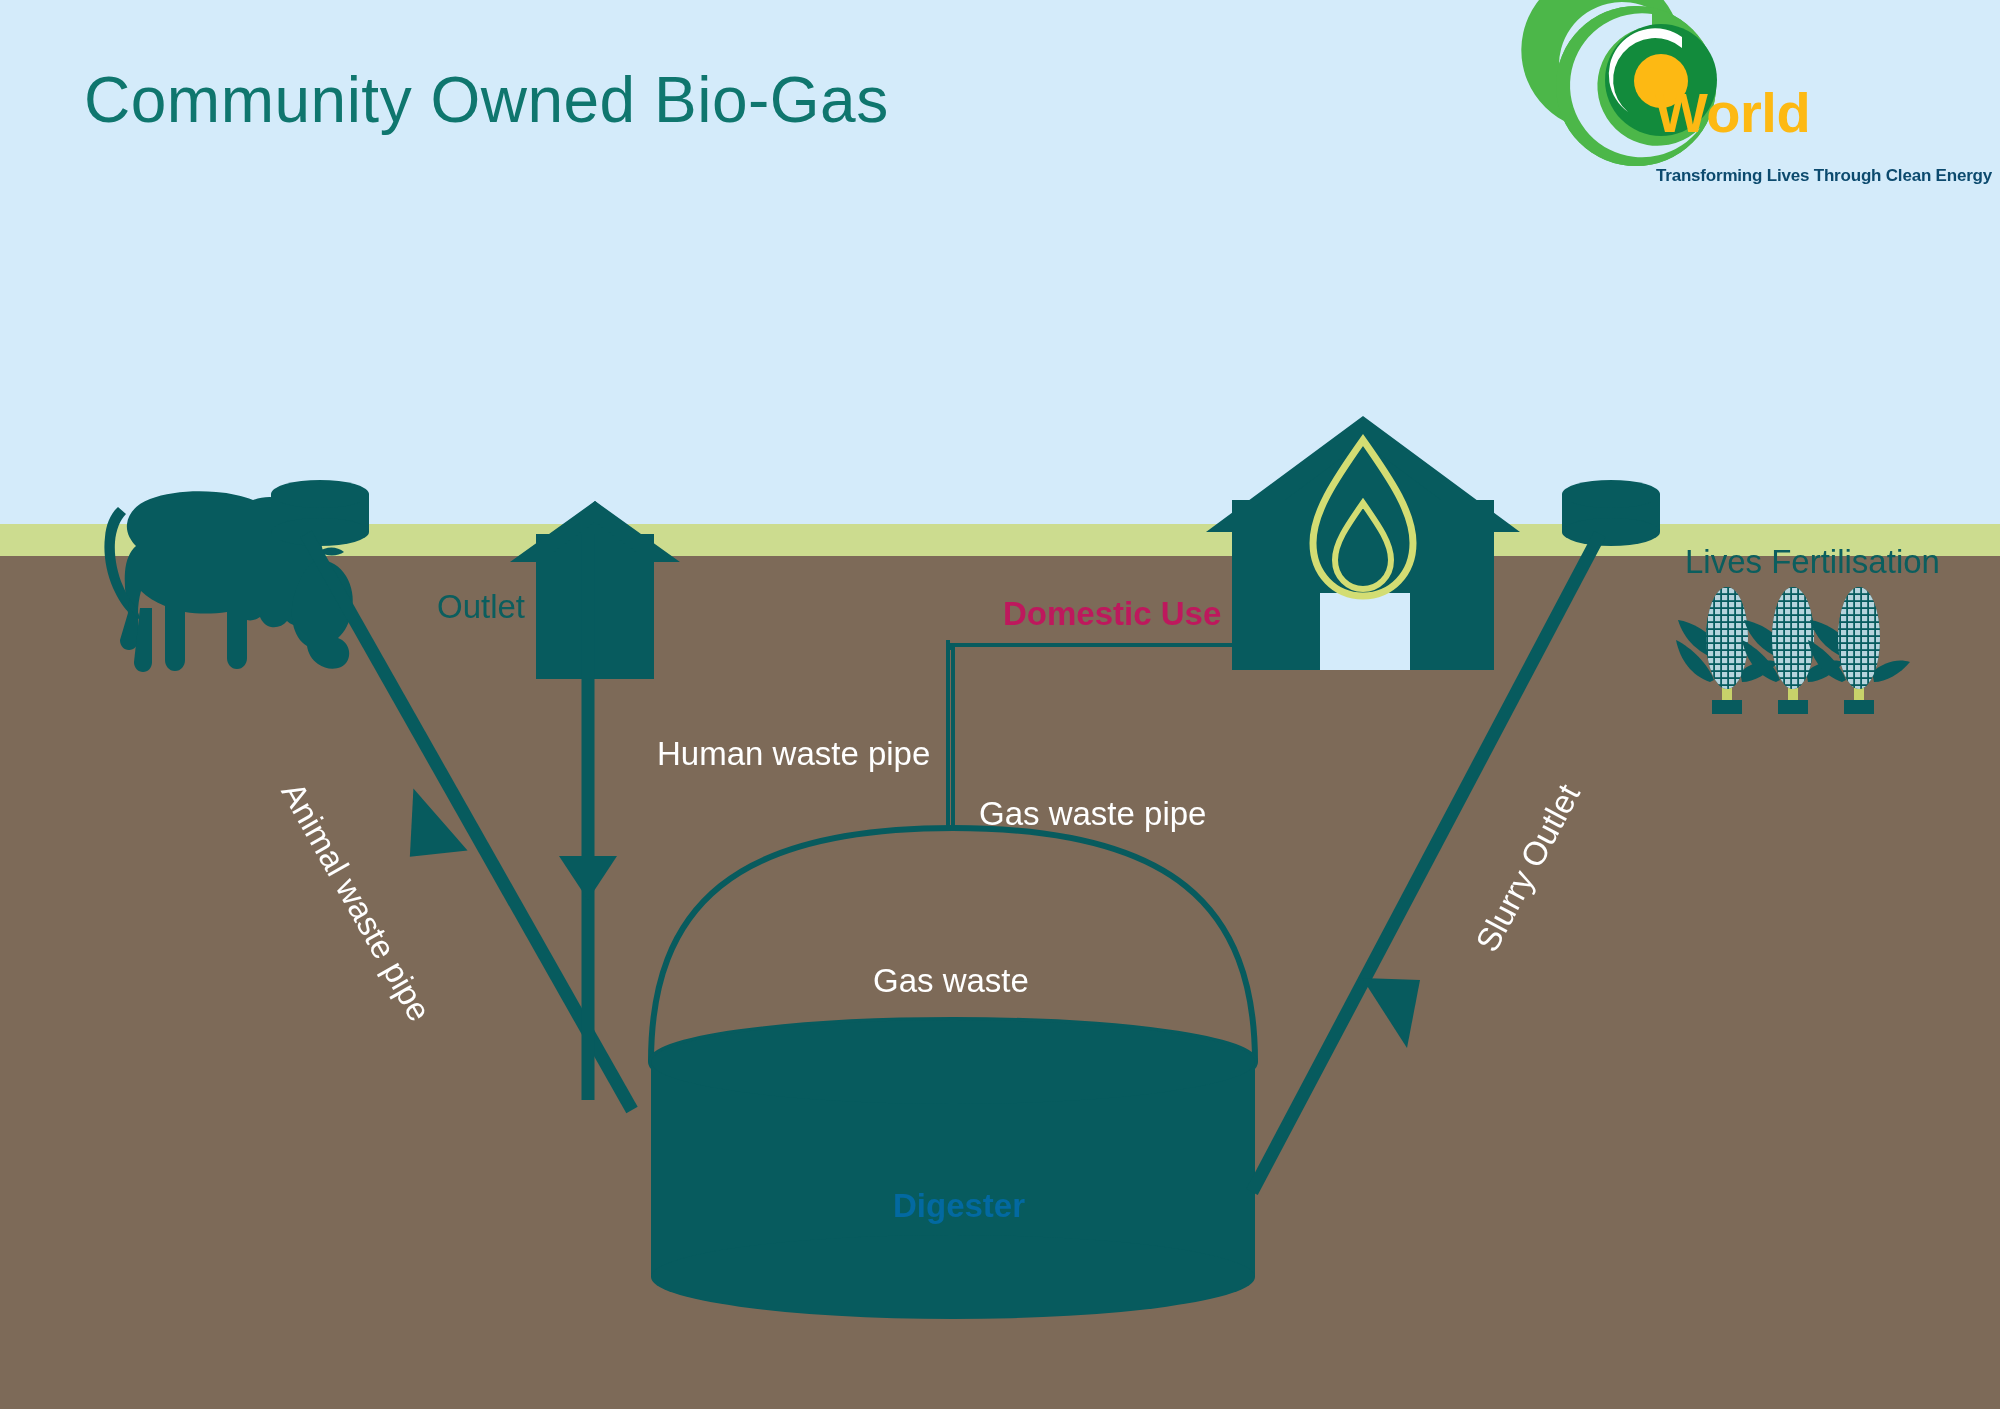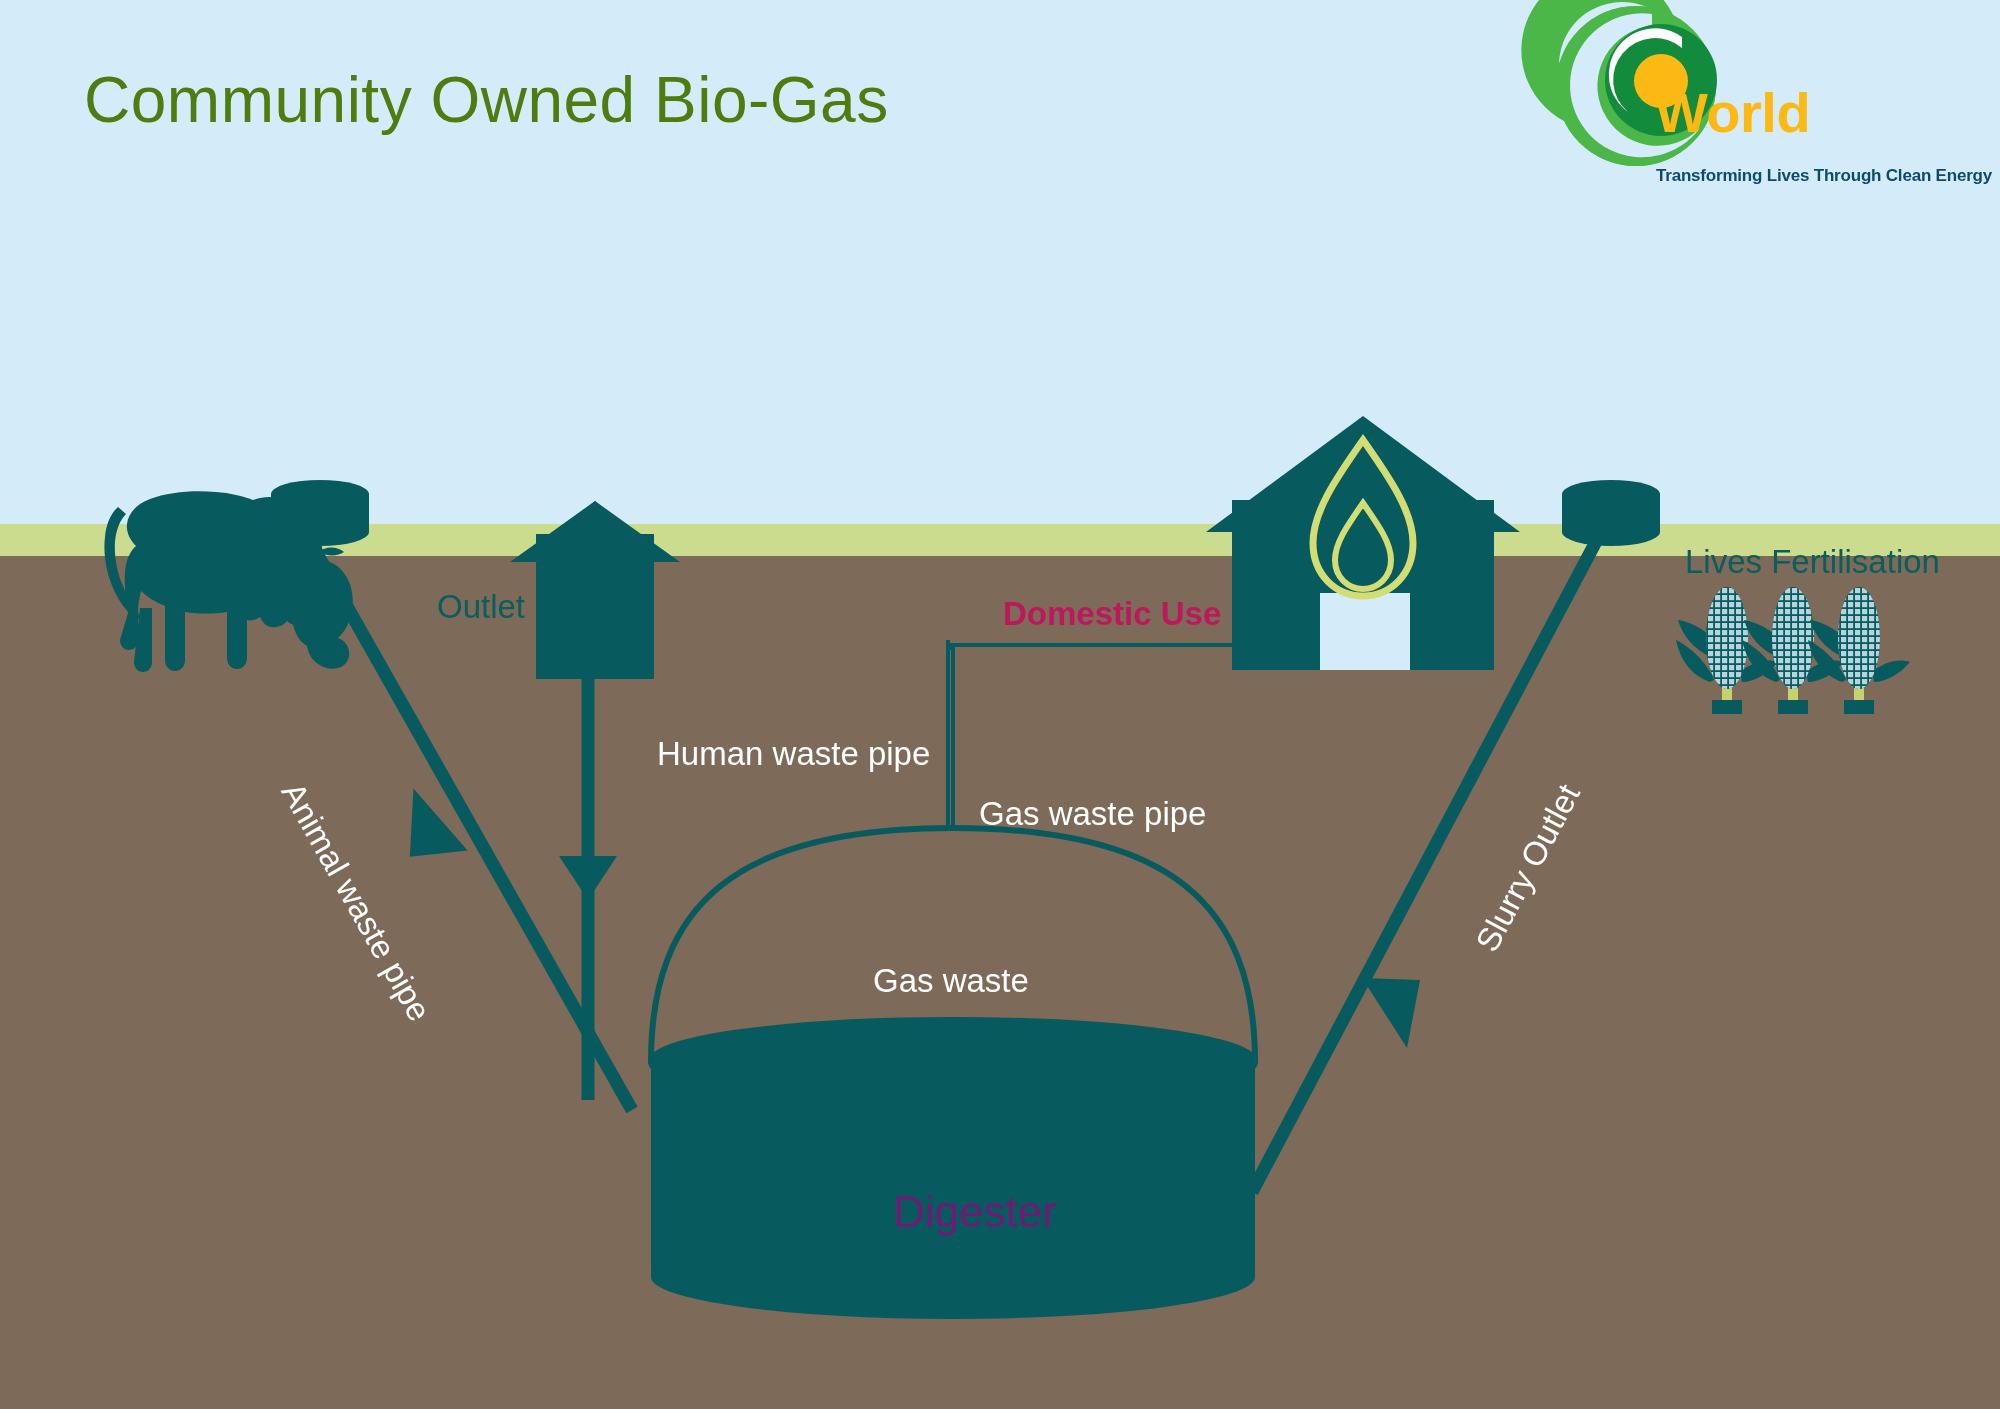--- a/index.html
+++ b/index.html
@@ -289,21 +289,21 @@
       <circle cx="1661" cy="80" r="56" fill="#128b3c"></circle>
 
       <path d="M1682 37
                A 46 46 0 0 0 1628 112
                A 38 38 0 1 1 1682 48 Z" fill="#ffffff"></path>
 
       <circle cx="1661" cy="81" r="27" fill="#fdb913"></circle>
     </g>
   </svg>
 
-  <div class="ttl" style="position:absolute; left:84px; top:63px; font-size:64px; color:#4d7c0f;
+  <div class="ttl" style="position:absolute; left:84px; top:63px; font-size:64px; color:#0f766e;
               letter-spacing:0.5px; font-weight:300; white-space:nowrap;">Community Owned Bio-Gas</div>
 
   <div style="position:absolute; left:1655px; top:85px; font-size:56px; font-weight:bold;
               color:#fdb913; letter-spacing:-0.5px; line-height:1; white-space:nowrap;">World</div>
   <div style="position:absolute; left:1656px; top:166px; font-size:17px; font-weight:bold;
               color:#0c4a6e; letter-spacing:-0.2px; white-space:nowrap;">Transforming Lives Through Clean Energy</div>
 
   <div style="position:absolute; left:437px; top:588px; font-size:33px; color:#0b5e5e;
               font-weight:300; white-space:nowrap;">Outlet</div>
 
@@ -316,22 +316,22 @@
 
   <div style="position:absolute; left:1003px; top:595px; font-size:33px; color:#be185d;
               font-weight:700; white-space:nowrap;">Domestic Use</div>
 
   <div style="position:absolute; left:979px; top:795px; font-size:33px; color:#ffffff;
               font-weight:300; white-space:nowrap;">Gas waste pipe</div>
 
   <div style="position:absolute; left:873px; top:962px; font-size:33px; color:#ffffff;
               font-weight:300; white-space:nowrap;">Gas waste</div>
 
-  <div style="position:absolute; left:893px; top:1187px; font-size:44px; color:#701a75;
-              font-weight:400; white-space:nowrap;">Digester</div>
+  <div style="position:absolute; left:893px; top:1187px; font-size:33px; color:#0369a1;
+              font-weight:700; white-space:nowrap;">Digester</div>
 
   <div style="position:absolute; left:1485px; top:930px; font-size:33px; color:#ffffff;
               font-weight:300; white-space:nowrap; transform-origin:0 50%;
               transform:rotate(-62deg);">Slurry Outlet</div>
 
   <div style="position:absolute; left:1685px; top:543px; font-size:33px; color:#0b5e5e;
               font-weight:300; white-space:nowrap;">Lives Fertilisation</div>
 
   <svg class="layer" viewBox="0 0 2000 1409" xmlns="http://www.w3.org/2000/svg" style="pointer-events:none;">
     <polyline points="953,829 953,646 948,646 948,645 948,645 948,645" fill="none" stroke="#075b5e" stroke-width="4"></polyline>

